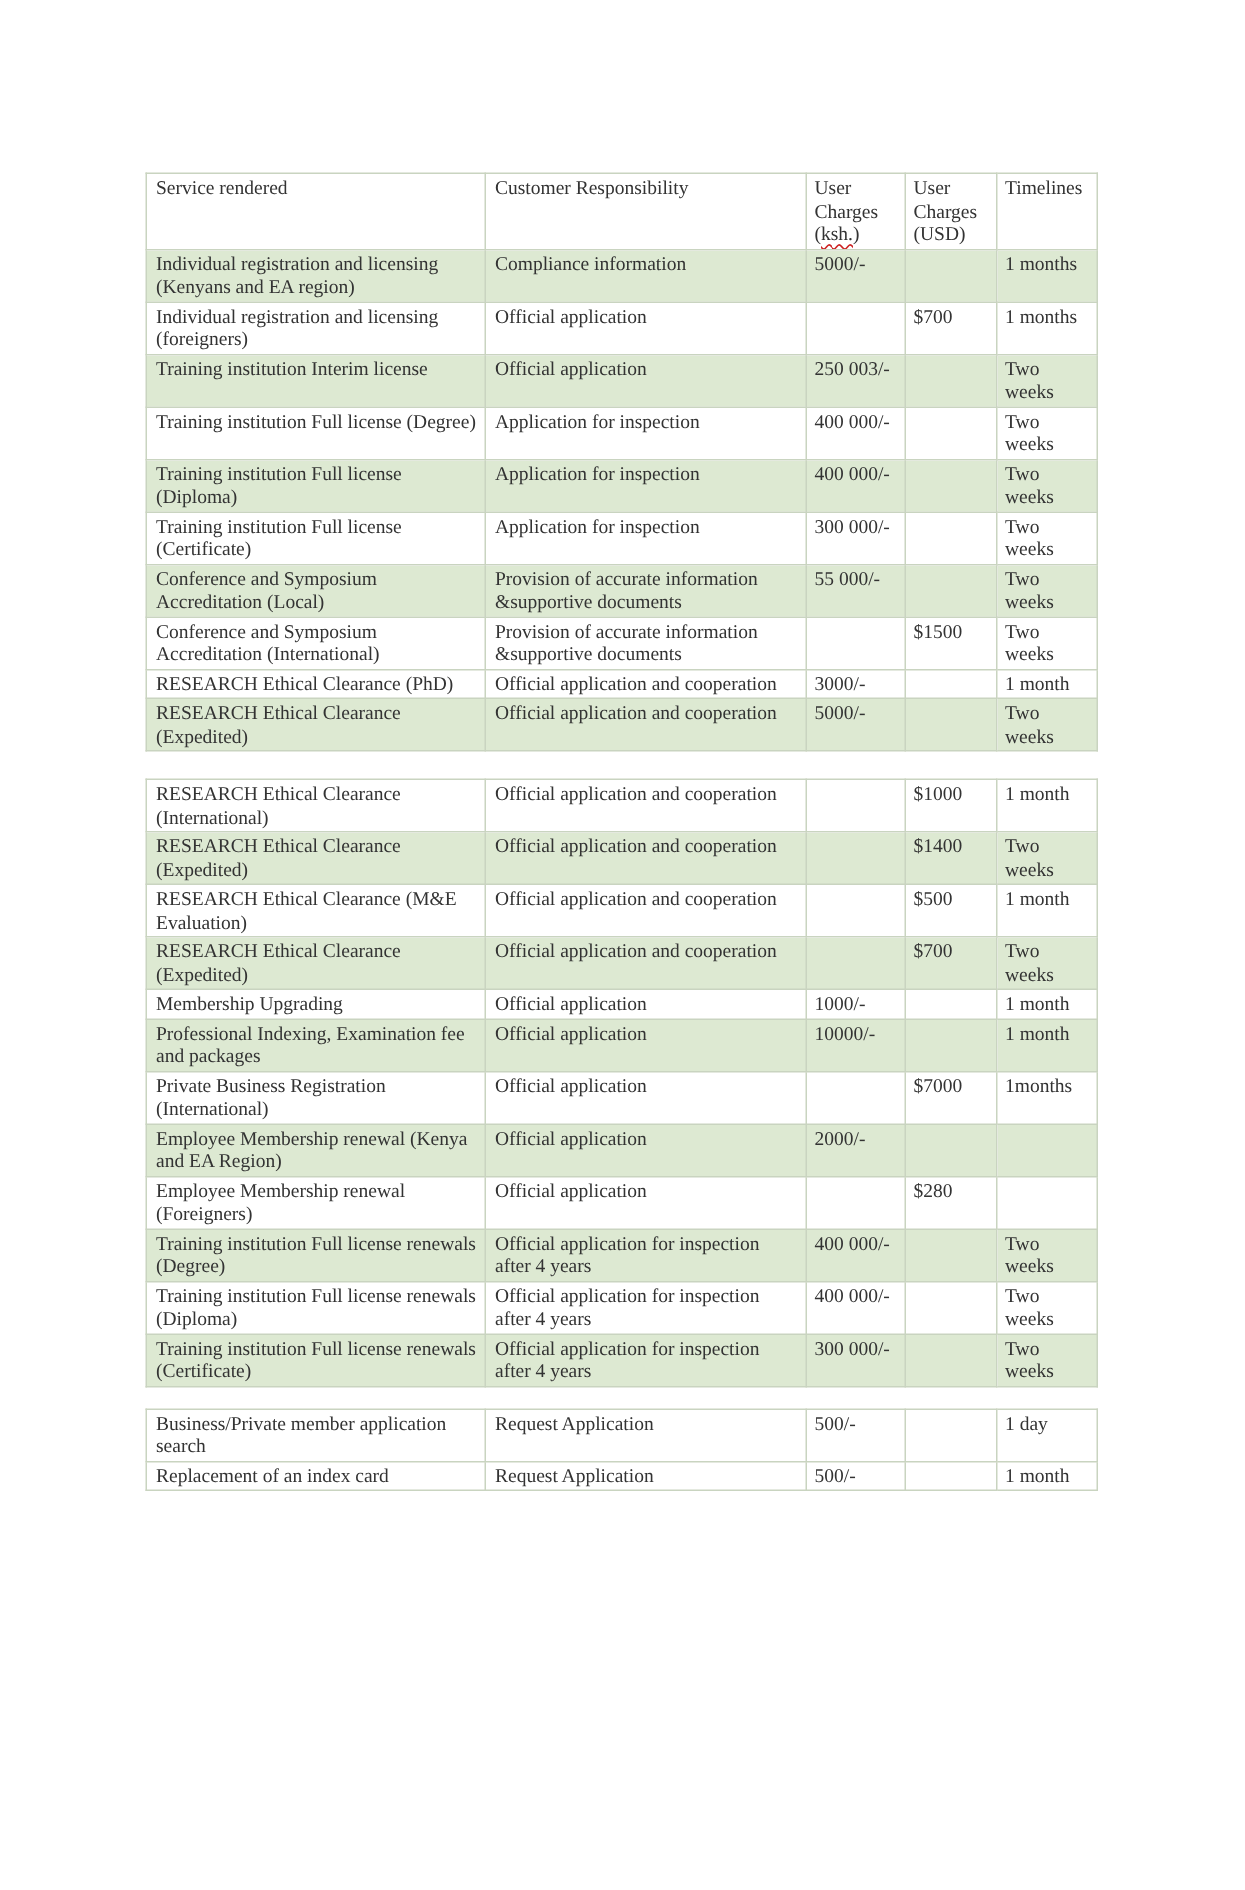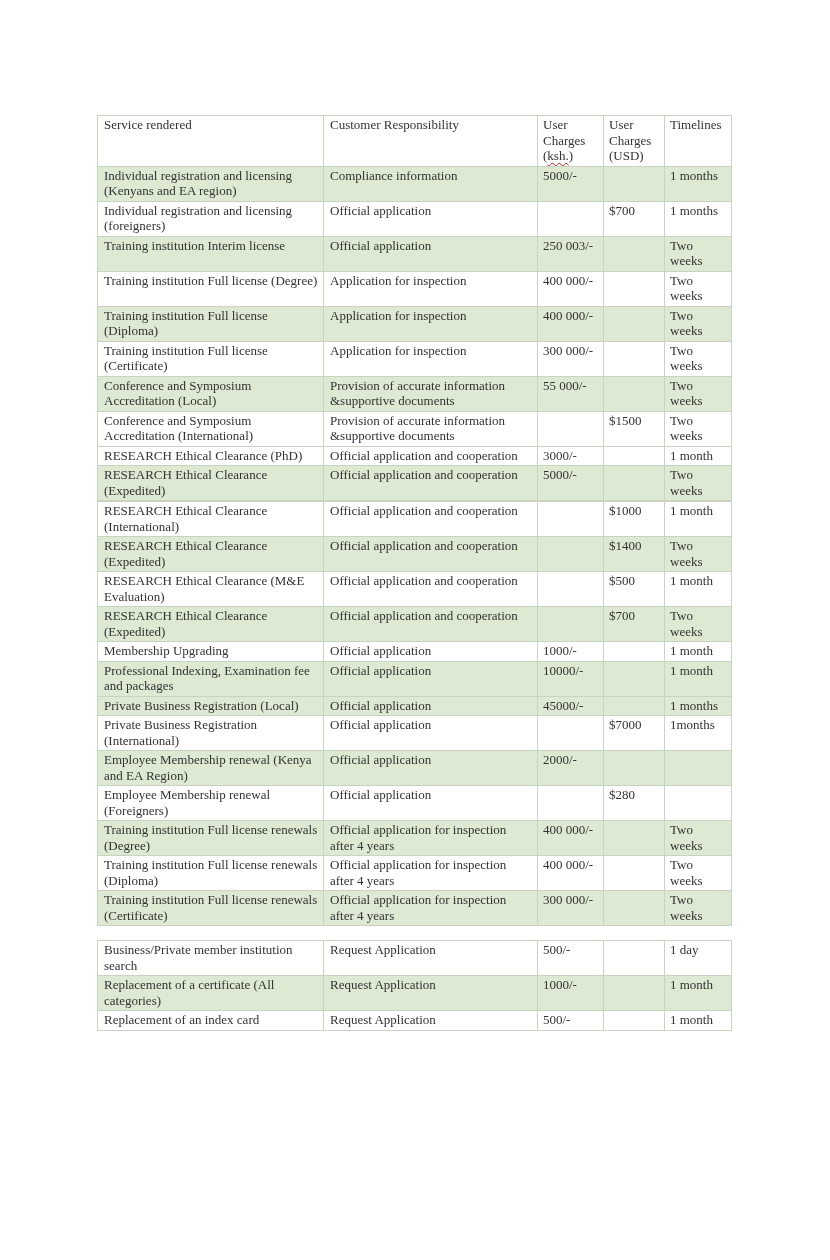--- a/index.html
+++ b/index.html
@@ -40,21 +40,21 @@
   table.fees th:nth-child(4),
   table.fees th:nth-child(5) {
     padding: 1px 3px 2px 5px;
   }
   table.fees col.c1 { width: 226px; }
   table.fees col.c2 { width: 214px; }
   table.fees col.c3 { width: 66px; }
   table.fees col.c4 { width: 61px; }
   table.fees col.c5 { width: 67px; }
   tr.shaded td { background: var(--shade, #dde9d2); }
-  table#table-0 { margin-bottom: 0; }
+  table#table-0 { margin-bottom: 18px; }
   table#table-1 { margin-bottom: 14px; }
   .squiggle {
     text-decoration: underline;
     text-decoration-style: wavy;
     text-decoration-color: var(--squiggle, #cc2222);
     text-decoration-thickness: 1px;
     text-underline-offset: 2px;
   }
 </style>
 </head>
@@ -196,27 +196,20 @@
             <td></td>
             <td>1 month</td>
           </tr>
           <tr class="shaded">
             <td>Professional Indexing, Examination fee and packages</td>
             <td>Official application</td>
             <td>10000/-</td>
             <td></td>
             <td>1 month</td>
           </tr>
-          <tr class="shaded">
-            <td>Private Business Registration (Local)</td>
-            <td>Official application</td>
-            <td>45000/-</td>
-            <td></td>
-            <td>1 months</td>
-          </tr>
           <tr>
             <td>Private Business Registration (International)</td>
             <td>Official application</td>
             <td></td>
             <td>$7000</td>
             <td>1months</td>
           </tr>
           <tr class="shaded">
             <td>Employee Membership renewal (Kenya and EA Region)</td>
             <td>Official application</td>
@@ -257,32 +250,25 @@
     <table class="fees" id="table-2">
       <colgroup>
           <col class="c1">
           <col class="c2">
           <col class="c3">
           <col class="c4">
           <col class="c5">
         </colgroup>
     <tbody>
           <tr>
-            <td>Business/Private member institution search</td>
+            <td>Business/Private member application search</td>
             <td>Request Application</td>
             <td>500/-</td>
             <td></td>
             <td>1 day</td>
-          </tr>
-          <tr class="shaded">
-            <td>Replacement of a certificate (All categories)</td>
-            <td>Request Application</td>
-            <td>1000/-</td>
-            <td></td>
-            <td>1 month</td>
           </tr>
           <tr>
             <td>Replacement of an index card</td>
             <td>Request Application</td>
             <td>500/-</td>
             <td></td>
             <td>1 month</td>
           </tr>
         </tbody>
       </table>

